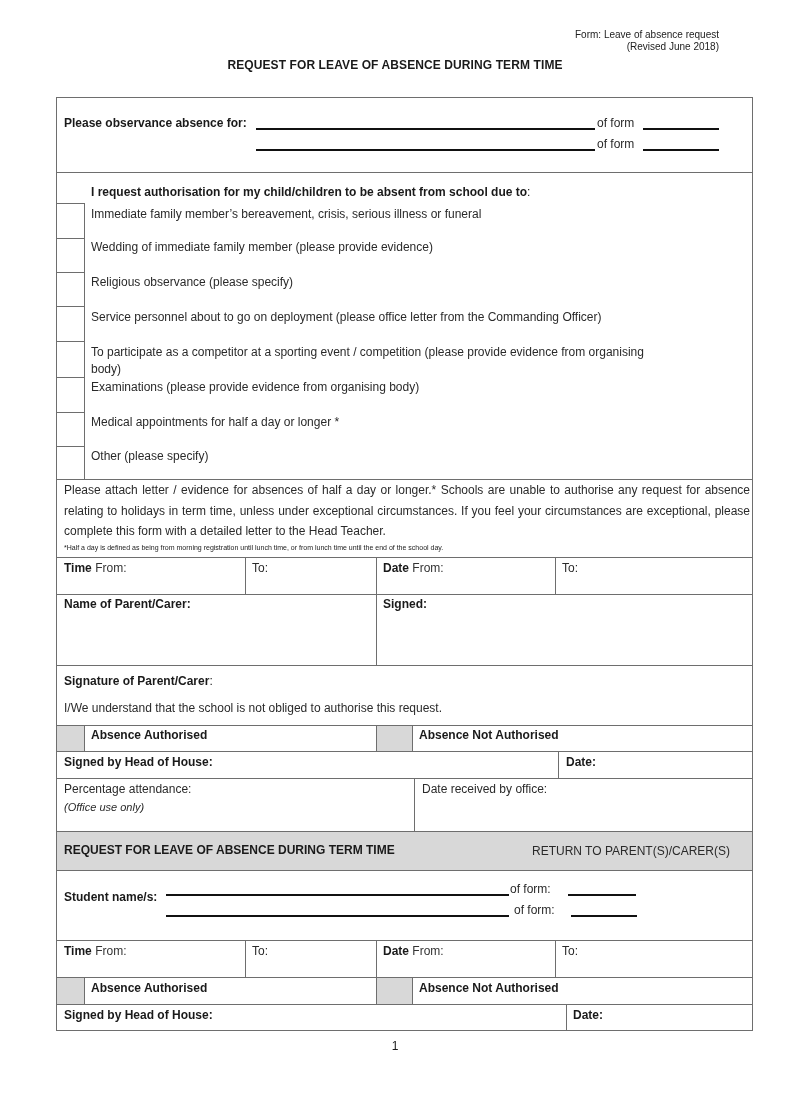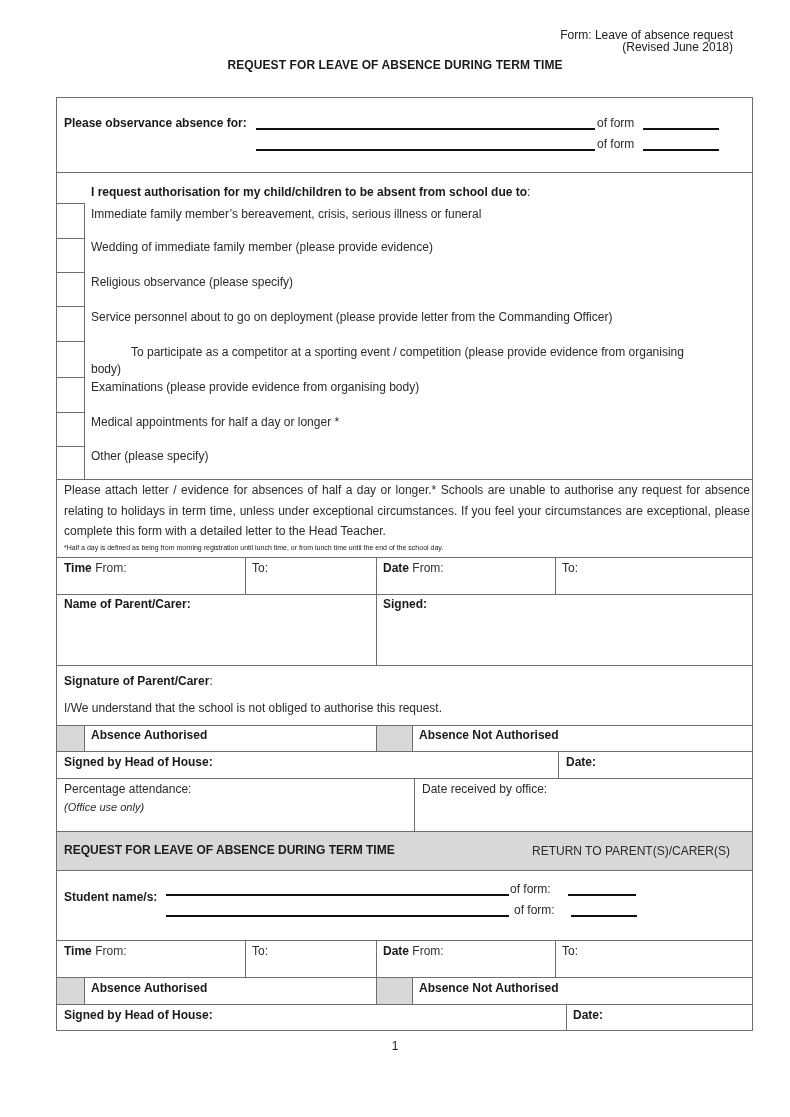--- a/index.html
+++ b/index.html
@@ -1,18 +1,18 @@
 <!DOCTYPE html>
 <html><head>
 <meta charset="utf-8">
 <style>
   * { box-sizing: border-box; margin: 0; padding: 0; }
   html, body { width: 790px; height: 1117px; background: #ffffff; }
   body { position: relative; font-family: "Liberation Sans", sans-serif; color: #1a1a1a; overflow: hidden; }
-  .hdr-meta { position: absolute; right: 57px; font-size: 12px; text-align: right; color: #222; line-height: 12px; }
+  .hdr-meta { position: absolute; right: 71px; font-size: 10px; text-align: right; color: #222; line-height: 12px; }
   .doc-title { position: absolute; top: 58px; left: 0; width: 790px; text-align: center; font-size: 12px; font-weight: bold; letter-spacing: 0.1px; }
   .hline { position: absolute; height: 1px; background: #6e6e6e; }
   .vline { position: absolute; width: 1px; background: #6e6e6e; }
   .bold { font-weight: bold; }
   .t { position: absolute; font-size: 12px; white-space: nowrap; line-height: 14px; }
   .t-reg { position: absolute; font-size: 12px; white-space: nowrap; line-height: 14px; color: #2a2a2a; }
   .uline { position: absolute; height: 1.5px; background: #111; }
   .shade { position: absolute; background: #d8d8d8; }
   .cb { position: absolute; left: 56px; width: 28px; }
   .para { position: absolute; left: 64px; width: 686px; font-size: 12px; line-height: 20.5px; text-align: justify; color: #2a2a2a; }
@@ -61,25 +61,25 @@
   <div class="cb" style="top:238px; height:34px;"></div>
   <div class="hline" style="left:56px; top:272px; width:29px;"></div>
   <div class="t-reg" style="left:91px; top:240px;">Wedding of immediate family member (please provide evidence)</div>
 
   <div class="cb" style="top:272px; height:34px;"></div>
   <div class="hline" style="left:56px; top:306px; width:29px;"></div>
   <div class="t-reg" style="left:91px; top:275px;">Religious observance (please specify)</div>
 
   <div class="cb" style="top:306px; height:35px;"></div>
   <div class="hline" style="left:56px; top:341px; width:29px;"></div>
-  <div class="t-reg" style="left:91px; top:310px;">Service personnel about to go on deployment (please provide letter from the Commanding Officer)</div>
+  <div class="t-reg" style="left:91px; top:310px;">Service personnel about to go on deployment (please office letter from the Commanding Officer)</div>
 
   <div class="cb" style="top:341px; height:36px;"></div>
   <div class="hline" style="left:56px; top:377px; width:29px;"></div>
-  <div class="t-reg" style="left:91px; top:345px;margin-left:40px;">To participate as a competitor at a sporting event / competition (please provide evidence from organising</div>
+  <div class="t-reg" style="left:91px; top:345px;">To participate as a competitor at a sporting event / competition (please provide evidence from organising</div>
   <div class="t-reg" style="left:91px; top:362px;">body)</div>
 
   <div class="cb" style="top:377px; height:35px;"></div>
   <div class="hline" style="left:56px; top:412px; width:29px;"></div>
   <div class="t-reg" style="left:91px; top:380px;">Examinations (please provide evidence from organising body)</div>
 
   <div class="cb" style="top:412px; height:34px;"></div>
   <div class="hline" style="left:56px; top:446px; width:29px;"></div>
   <div class="t-reg" style="left:91px; top:415px;">Medical appointments for half a day or longer *</div>
 

